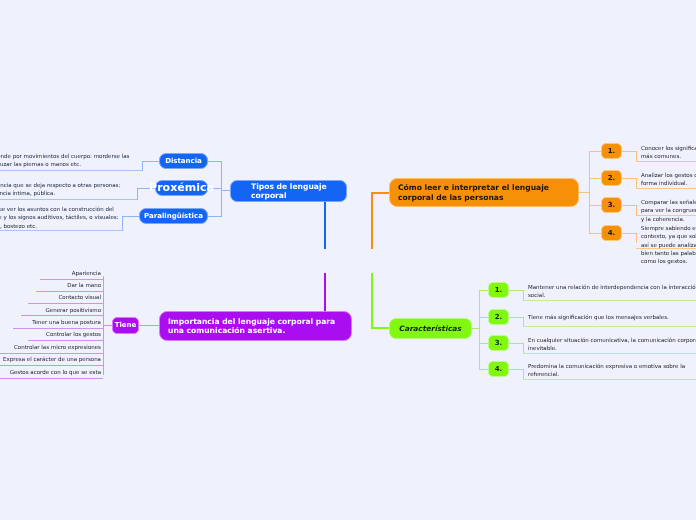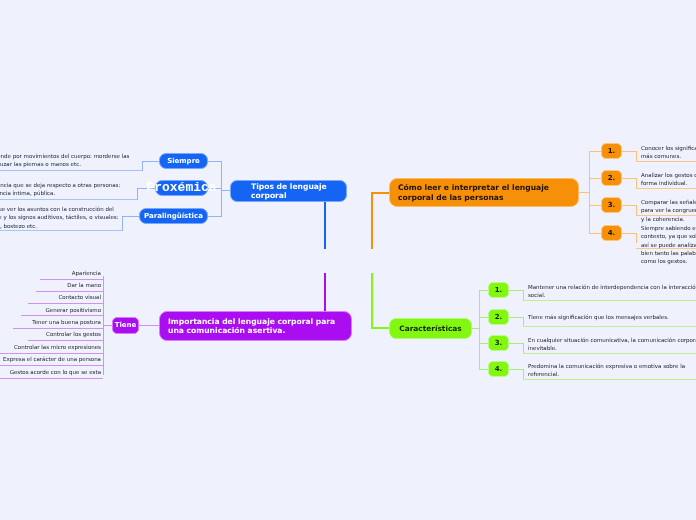--- a/index.html
+++ b/index.html
@@ -72,23 +72,22 @@
   }
   .n-quinesia {
     left: 159px; top: 153px;
     width: 49px; height: 16px;
     font-size: 7px;
     justify-content: center;
   }
   .n-proxemica {
     left: 155px; top: 180px;
     width: 53px; height: 16px;
-    font-size: 13px;
-    justify-content: center;
-    font-family: Liberation Mono, monospace;
+    font-size: 11px;
+    justify-content: center;
   }
   .n-paraling {
     left: 139px; top: 208px;
     width: 69px; height: 16px;
     font-size: 7px;
     justify-content: center;
   }
 
   .n-comoleer {
     left: 389px; top: 178px;
@@ -111,20 +110,21 @@
     font-size: 7px;
     justify-content: center;
     border-radius: 5px;
   }
   .n-caracteristicas {
     left: 389px; top: 318px;
     width: 83px; height: 21px;
     font-size: 7.4px;
     justify-content: center;
     border-radius: 7px;
+    font-style: italic;
   }
 
   
   .chip {
     position: absolute;
     box-sizing: border-box;
     width: 21px; height: 16px;
     border-radius: 5px;
     font-size: 7px;
     font-weight: bold;
@@ -271,21 +271,21 @@
   <div class="rail rail-purple" style="left:21px; top:315px; width:82px;"></div>
   <div class="rail rail-purple" style="left:13px; top:328px; width:90px;"></div>
   <div class="rail rail-purple" style="left:28px; top:340px; width:75px;"></div>
   <div class="rail rail-purple" style="left:0px; top:353px; width:103px;"></div>
   <div class="rail rail-purple" style="left:0px; top:365px; width:103px;"></div>
   <div class="rail rail-purple" style="left:0px; top:378px; width:103px;"></div>
 
 
   <div class="node blue-node n-tipos">Tipos de lenguaje corporal</div>
 
-  <div class="node blue-node n-quinesia">Siempre</div>
+  <div class="node blue-node n-quinesia">Distancia</div>
   <div class="node blue-node n-proxemica">Proxémica</div>
   <div class="node blue-node n-paraling">Paralingüística</div>
 
   <div class="node orange-node n-comoleer">Cómo leer e interpretar el lenguaje corporal de las personas</div>
 
   <div class="node purple-node n-importancia">Importancia del lenguaje corporal para una comunicación asertiva.</div>
   <div class="node purple-node n-tips">Tiene</div>
 
   <div class="node green-node n-caracteristicas">Características</div>
 

